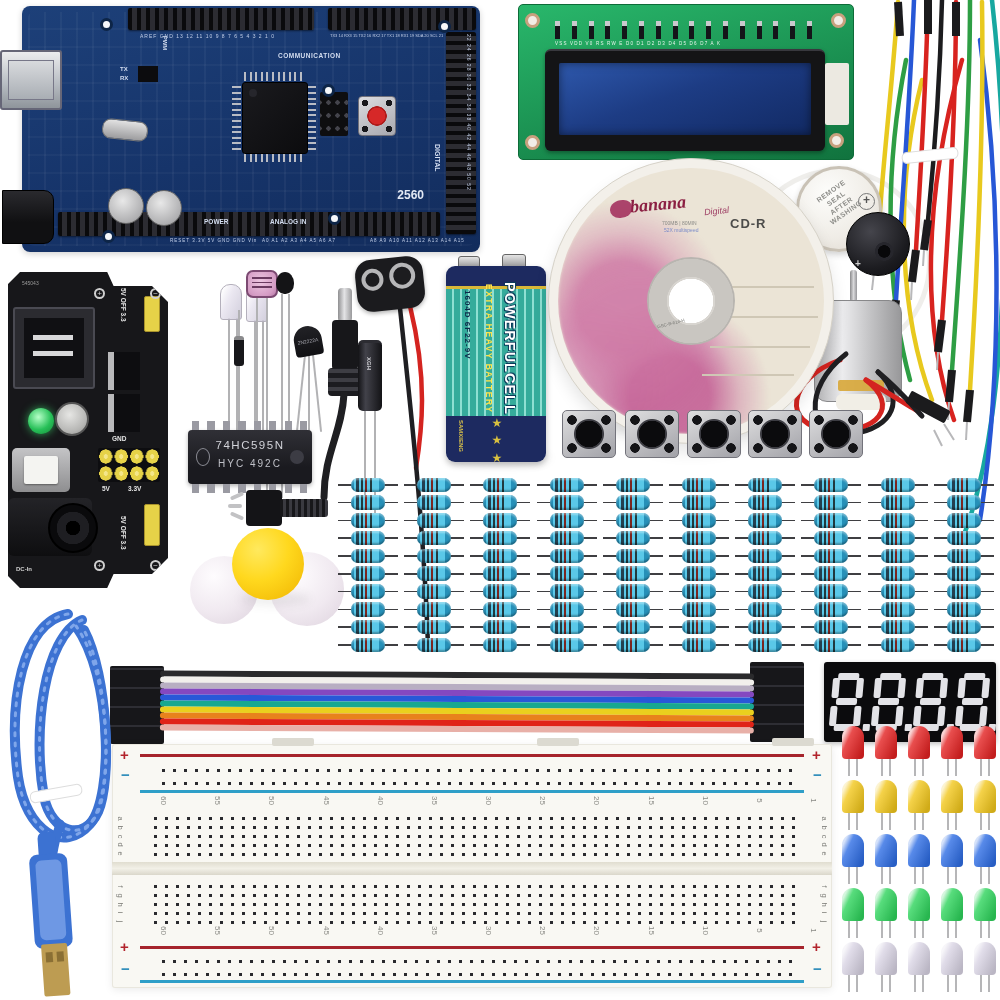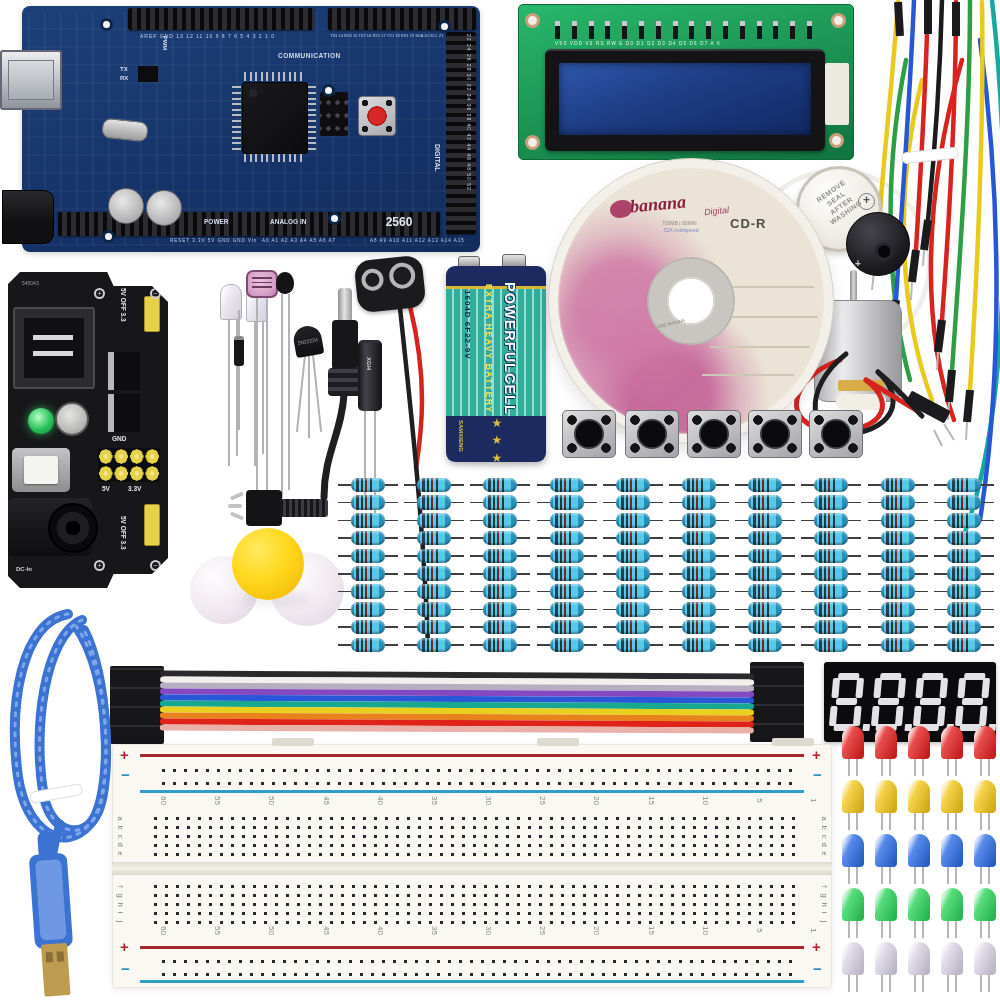--- a/index.html
+++ b/index.html
@@ -221,21 +221,21 @@
     <div class="abs xtal"></div>
     <div class="abs acap" style="left:86px;top:182px"></div>
     <div class="abs acap" style="left:124px;top:184px"></div>
     <div class="abs comb" style="left:222px;top:66px;width:60px;height:9px"></div>
     <div class="abs comb" style="left:222px;top:147px;width:60px;height:9px"></div>
     <div class="abs comb v" style="left:210px;top:78px;width:9px;height:66px"></div>
     <div class="abs comb v" style="left:285px;top:78px;width:9px;height:66px"></div>
     <div class="abs chip"></div>
     <div class="abs icsp"></div>
     <div class="abs rstbtn"></div>
-    <div class="abs" style="left:352px;top:209px;width:50px;text-align:center;font-size:12px;font-weight:bold;color:#e3e9f4">2560</div>
+    <div class="abs" style="left:352px;top:182px;width:50px;text-align:right;font-size:12px;font-weight:bold;color:#e3e9f4">2560</div>
     <div class="abs ahole" style="left:78px;top:12px"></div>
     <div class="abs ahole" style="left:416px;top:14px"></div>
     <div class="abs ahole" style="left:300px;top:78px"></div>
     <div class="abs ahole" style="left:306px;top:206px"></div>
     <div class="abs ahole" style="left:80px;top:224px"></div>
     <div class="abs" style="left:116px;top:60px;width:20px;height:16px;background:#0c0c0e"></div>
     <div class="abs alabel" style="left:98px;top:60px;font-size:6px">TX</div>
     <div class="abs alabel" style="left:98px;top:69px;font-size:6px">RX</div>
     <div class="abs apins tinytext" style="left:118px;top:27px;font-size:5px">AREF GND 13 12 11 10 9 8 7 6 5 4 3 2 1 0</div>
     <div class="abs apins tinytext" style="left:308px;top:27px;font-size:4px;letter-spacing:0">TX3 14  RX3 15  TX2 16  RX2 17  TX1 18  RX1 19  SDA 20  SCL 21</div>
@@ -375,20 +375,26 @@
   <div class="abs ecap">
     <span class="abs vtext" style="left:8px;top:14px;font-size:6px;color:#cfcfd4;font-weight:bold">XGH</span>
   </div>
   <svg class="abs" style="left:350px;top:300px" width="110" height="360" viewBox="0 0 110 360">
     <path fill="none" stroke-width="4.5" stroke-linecap="round" d="M60,6 C78,80 72,130 66,168" stroke="#d42420"></path>
     <path fill="none" stroke-width="4.5" stroke-linecap="round" d="M50,8 C62,120 74,230 78,345" stroke="#1f1f22"></path>
   </svg>
   <div class="abs bclip">
     <div class="abs bterm" style="left:6px;top:9px;width:22px;height:22px"></div>
     <div class="abs bterm" style="left:34px;top:6px;width:26px;height:26px"></div>
+  </div>
+  <div class="abs ic">
+    <div class="abs" style="left:0;right:0;top:9px;text-align:center;font-size:11.5px;color:#d2d3d9;letter-spacing:1.5px">74HC595N</div>
+    <div class="abs" style="left:0;right:0;top:28px;text-align:center;font-size:10px;color:#bfc0c7;letter-spacing:2px">HYC  492C</div>
+    <div class="abs" style="right:8px;top:20px;width:14px;height:14px;border-radius:50%;background:#3c3c44"></div>
+    <div class="abs" style="left:8px;top:18px;width:12px;height:16px;border:1.5px solid #8b8c94;border-radius:50%"></div>
   </div>
   <div class="abs pot-pin" style="left:230px;top:494px;transform:rotate(-24deg)"></div>
   <div class="abs pot-pin" style="left:228px;top:504px"></div>
   <div class="abs pot-pin" style="left:230px;top:514px;transform:rotate(24deg)"></div>
   <div class="abs pot-body"></div>
   <div class="abs pot-shaft"></div>
   <div class="abs ball w" style="left:190px;top:556px;width:68px;height:68px"></div>
   <div class="abs ball w" style="left:270px;top:552px;width:74px;height:74px"></div>
   <div class="abs shadow" style="left:240px;top:592px;width:70px;height:14px"></div>
   <div class="abs ball y" style="left:232px;top:528px;width:72px;height:72px"></div>

